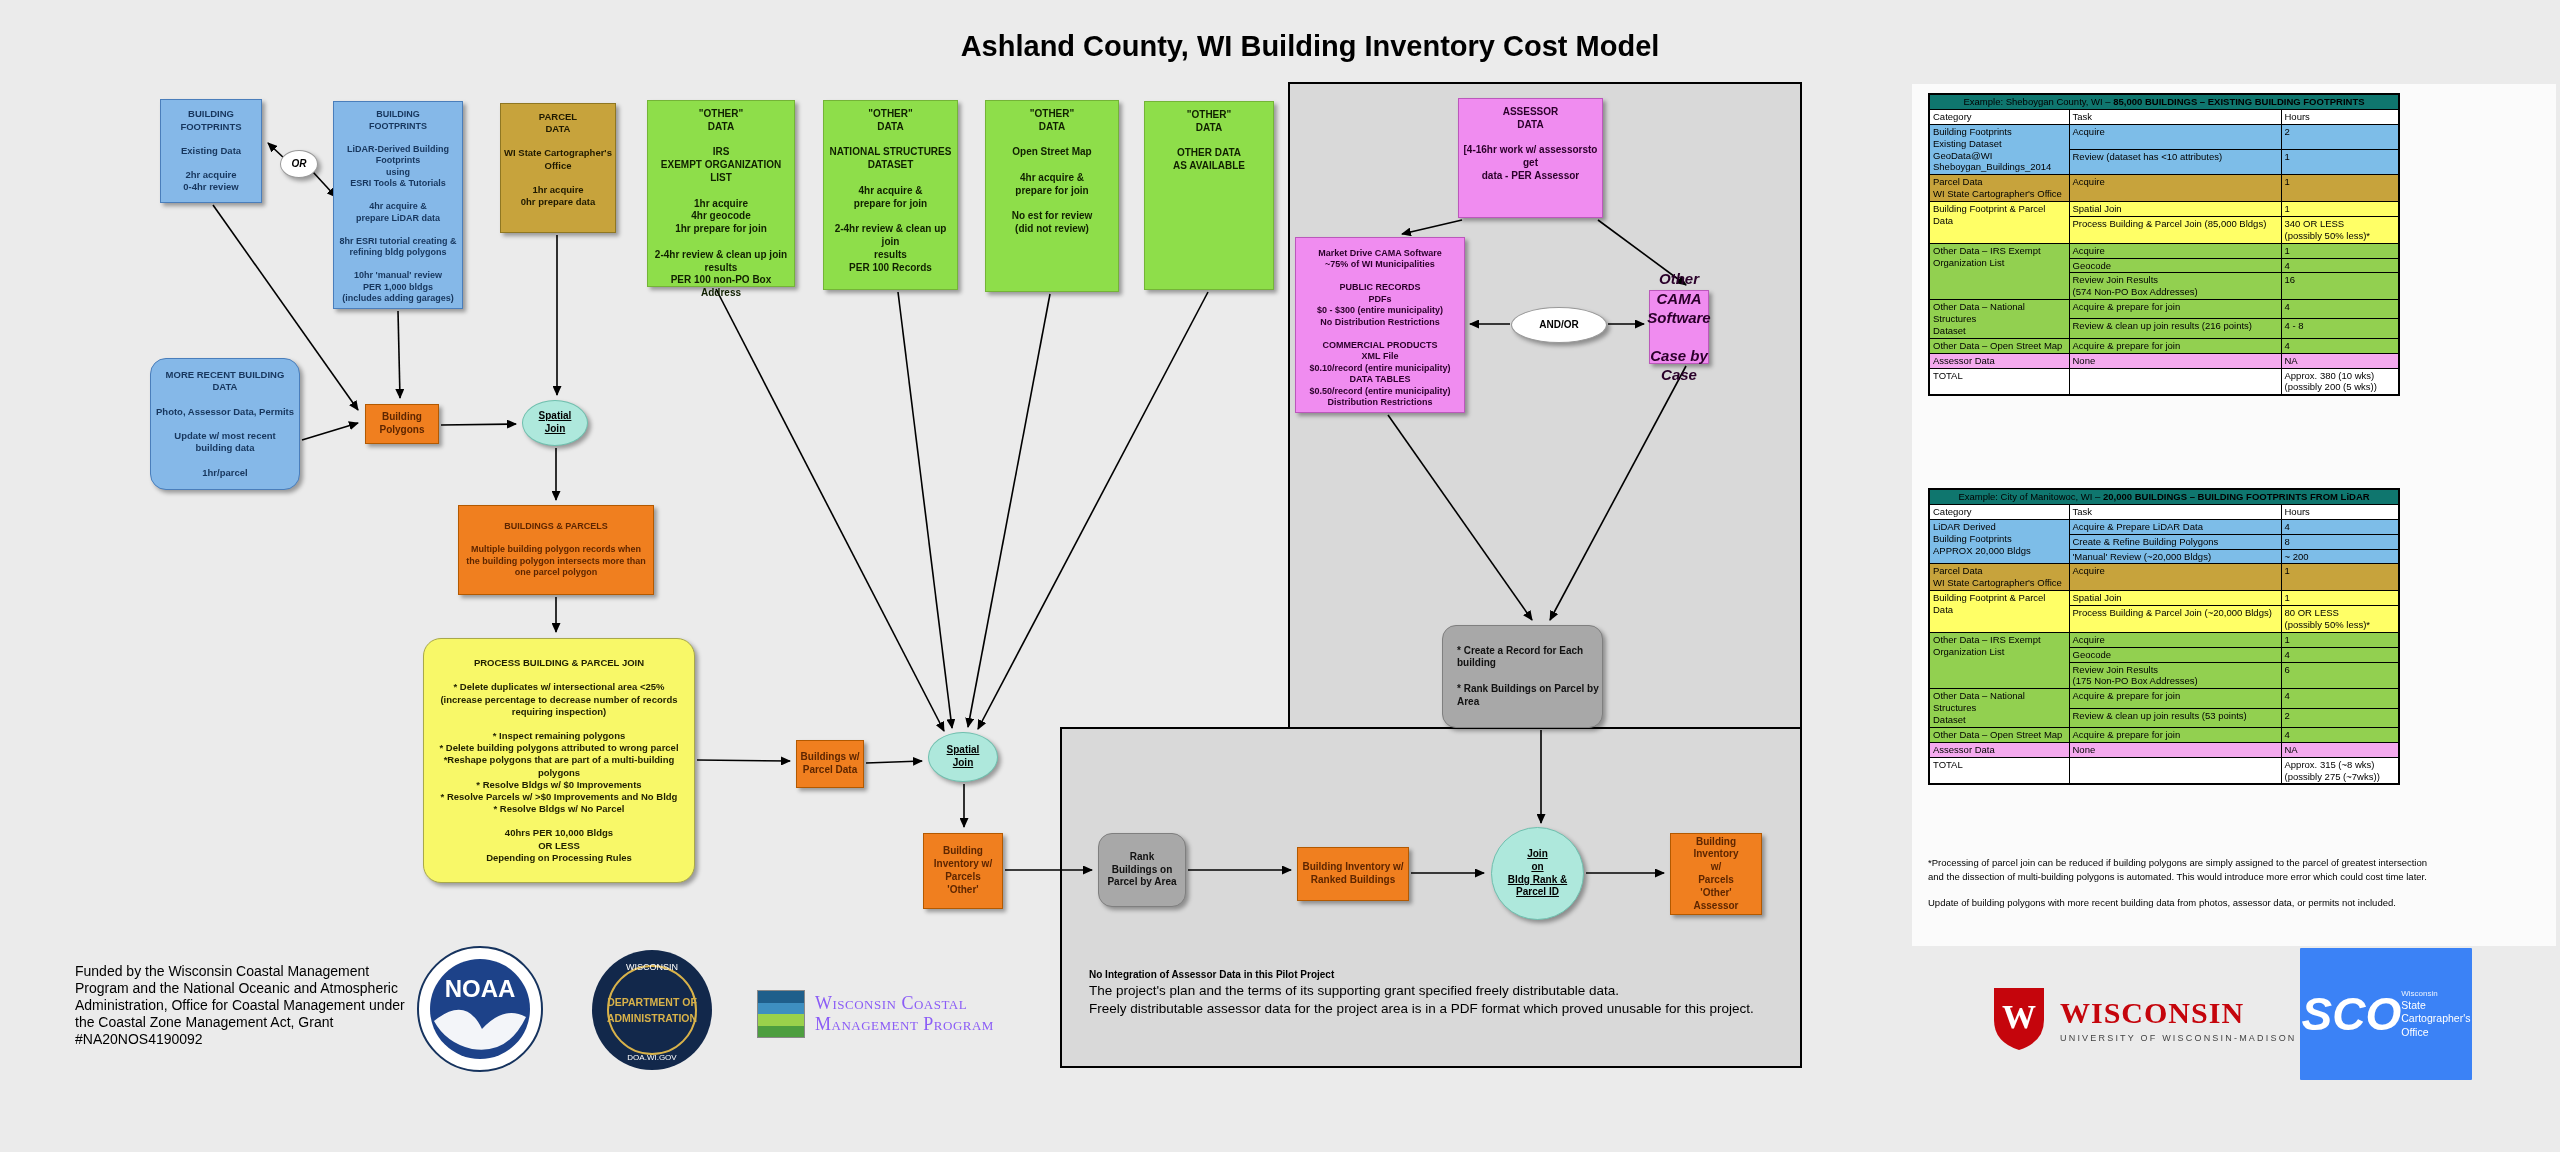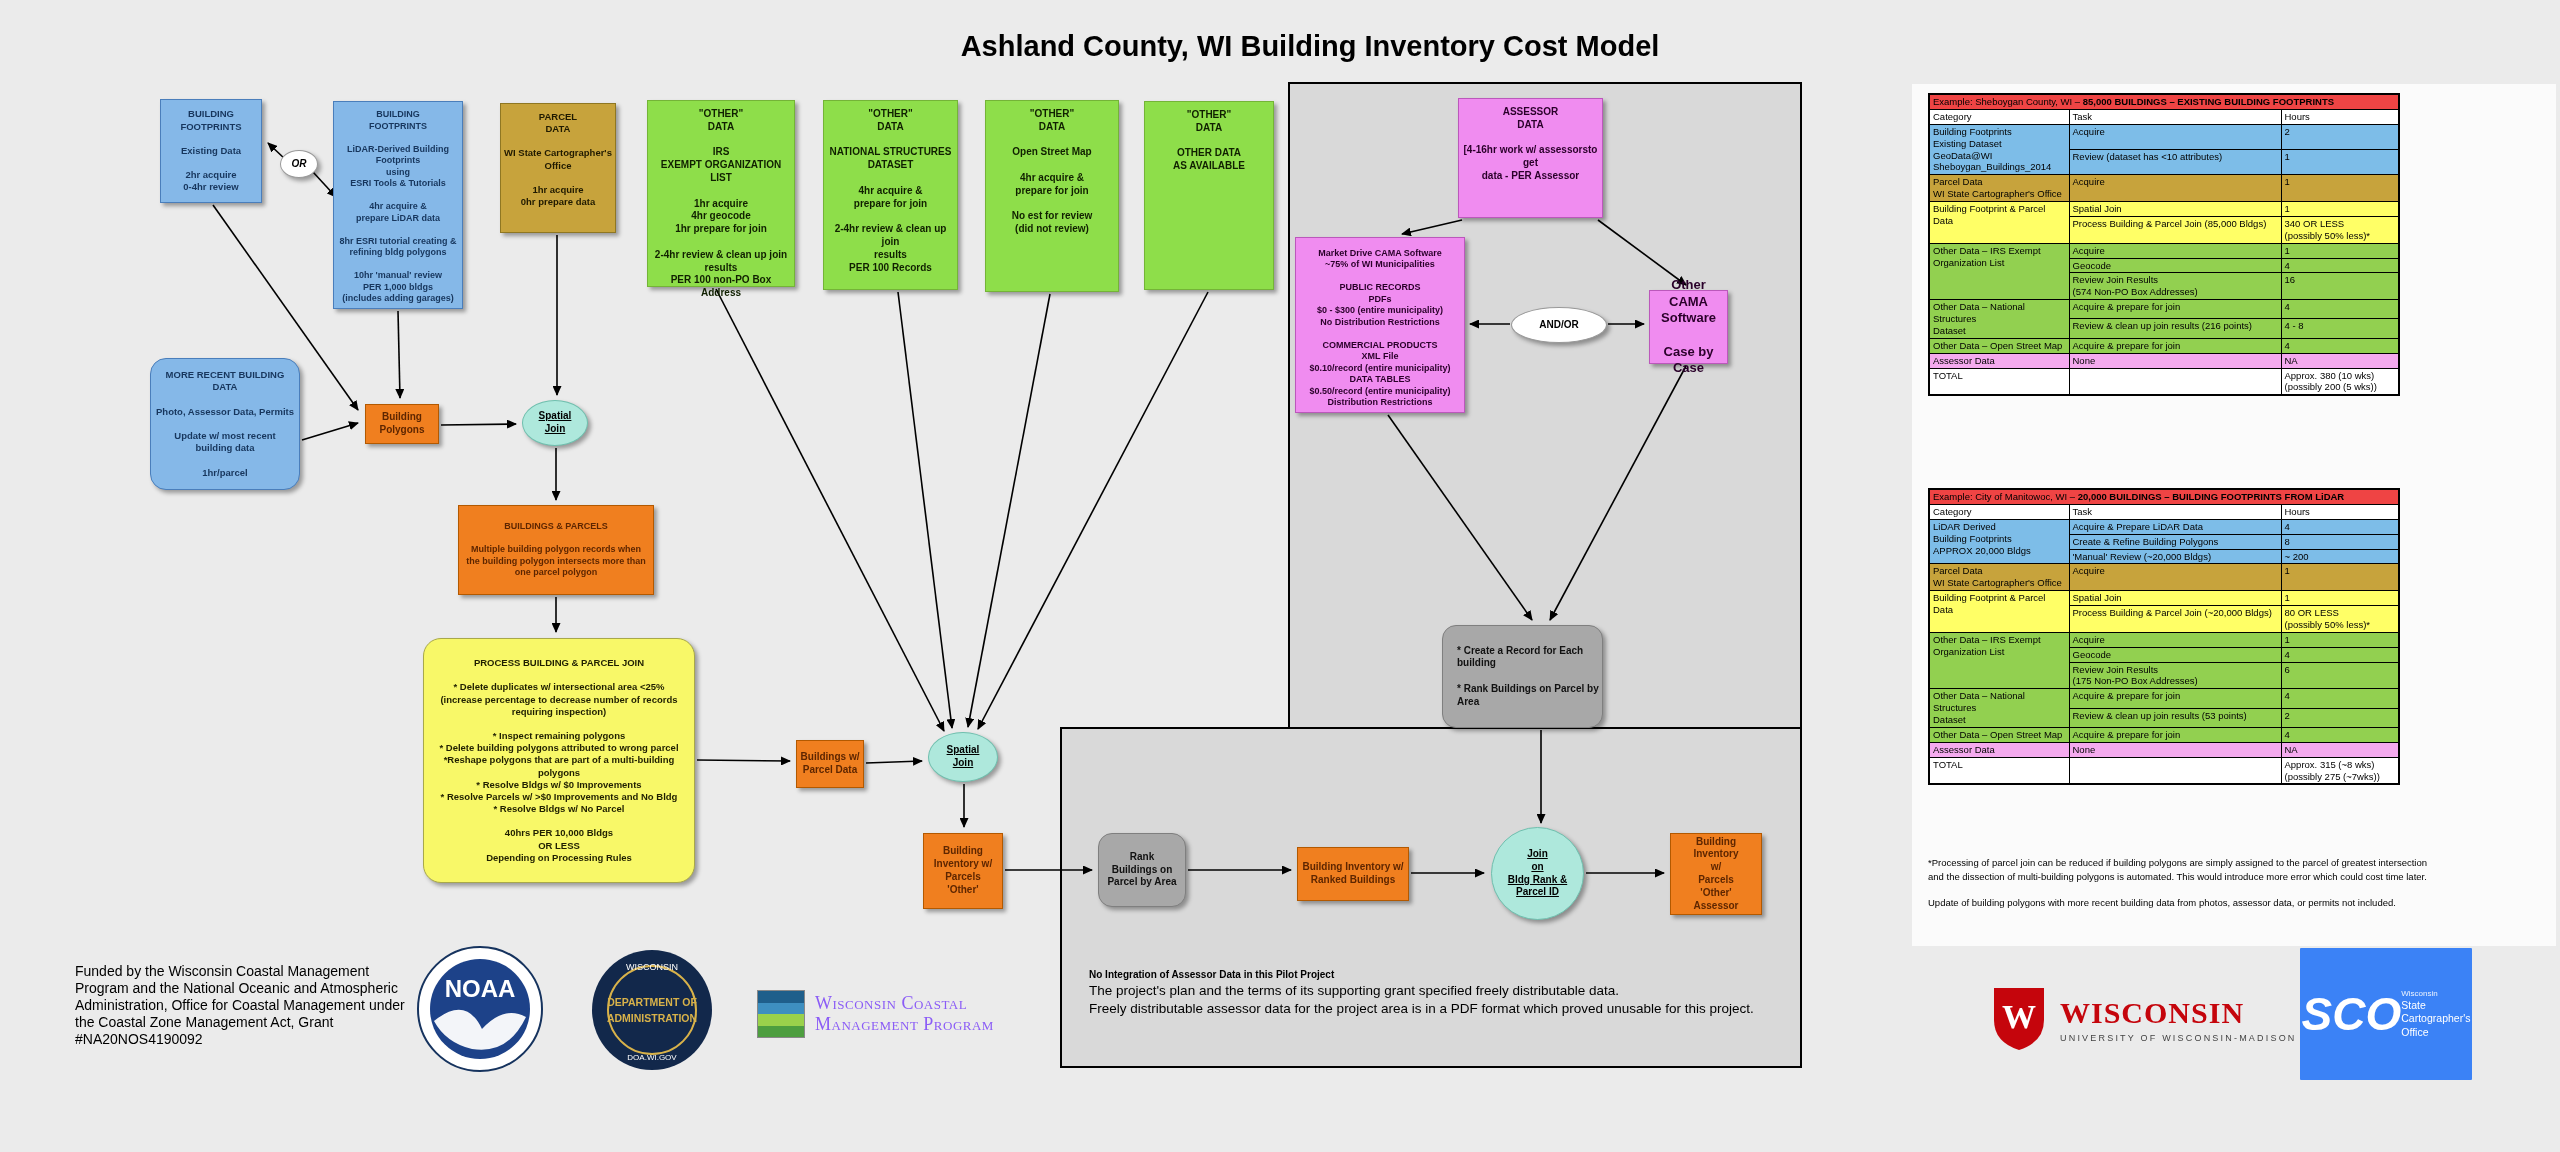--- a/index.html
+++ b/index.html
@@ -26,21 +26,21 @@
   .ellipse{border-radius:50%;}
   .rounded{border-radius:16px;}
   .u{text-decoration:underline;}
   .wires{left:0;top:0;width:2560px;height:1152px;}
   
   .costtable{border-collapse:collapse;width:472px;background:#fff;
              font-size:9.5px;line-height:1.25;color:#000;}
   .costtable td,.costtable th{border:1px solid #000;padding:1px 3px;vertical-align:top;
              text-align:left;white-space:pre-line;font-weight:normal;}
   .costtable{border:2px solid #000;}
-  .costtable .ttl{text-align:left;background:#ef4444;}
+  .costtable .ttl{text-align:center;background:#0f766e;}
   .costtable .bold{font-weight:bold;}
   .costtable col.c1{width:140px;} .costtable col.c2{width:212px;} .costtable col.c3{width:118px;}
   td.blue{background:#7dbde8;border:1px solid #000;color:#000;}
   td.gold{background:#c7a33c;border:1px solid #000;color:#000;}
   td.yellow{background:#ffff66;border:1px solid #000;color:#000;}
   td.green{background:#92d050;border:1px solid #000;color:#000;}
   td.pink{background:#f4aaee;border:1px solid #000;color:#000;}
   td.white{background:#fff;border:1px solid #000;color:#000;}
   .tablebg{left:1912px;top:84px;width:644px;height:862px;background:#fbfbfb;}
   .footnote{font-size:9.5px;line-height:1.45;color:#000;width:512px;}
@@ -306,21 +306,21 @@
 COMMERCIAL PRODUCTS
 XML File
 $0.10/record (entire municipality)
 DATA TABLES
 $0.50/record (entire municipality)
 Distribution Restrictions</span></div>
 
   <div class="abs node whitenode" style="left:1511px;top:307px;width:96px;height:36px;font-style:normal;">
     <span>AND/OR</span></div>
 
-  <div class="abs node pinkbox" style="left:1649px;top:290px;width:79px;height:74px;font-size:13px;">
+  <div class="abs node pinkbox" style="left:1649px;top:290px;width:60px;height:74px;font-size:15px;font-style:italic;">
     <span>Other CAMA
 Software
 
 Case by Case</span></div>
 
   <div class="abs" style="left:1928px;top:93px;">
     <table class="costtable">
       <colgroup>
           <col class="c1">
           <col class="c2">

